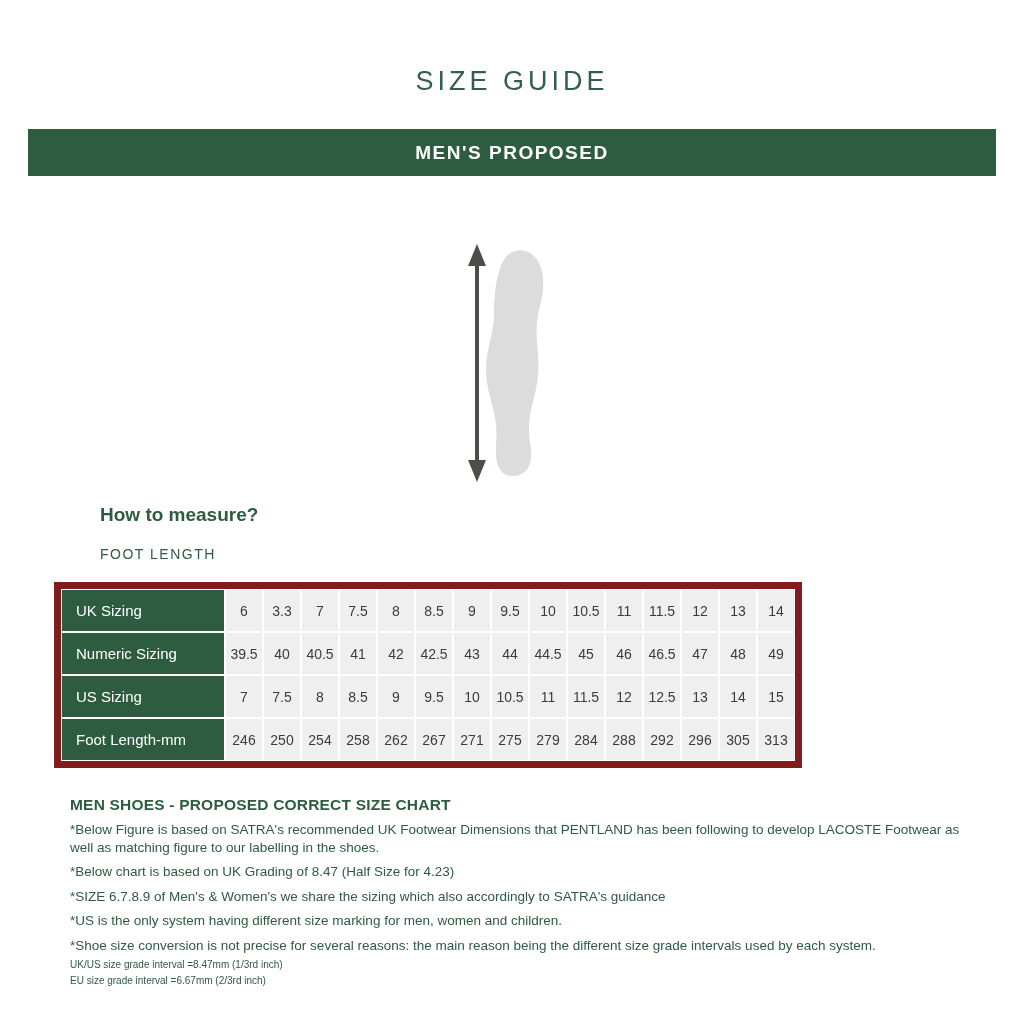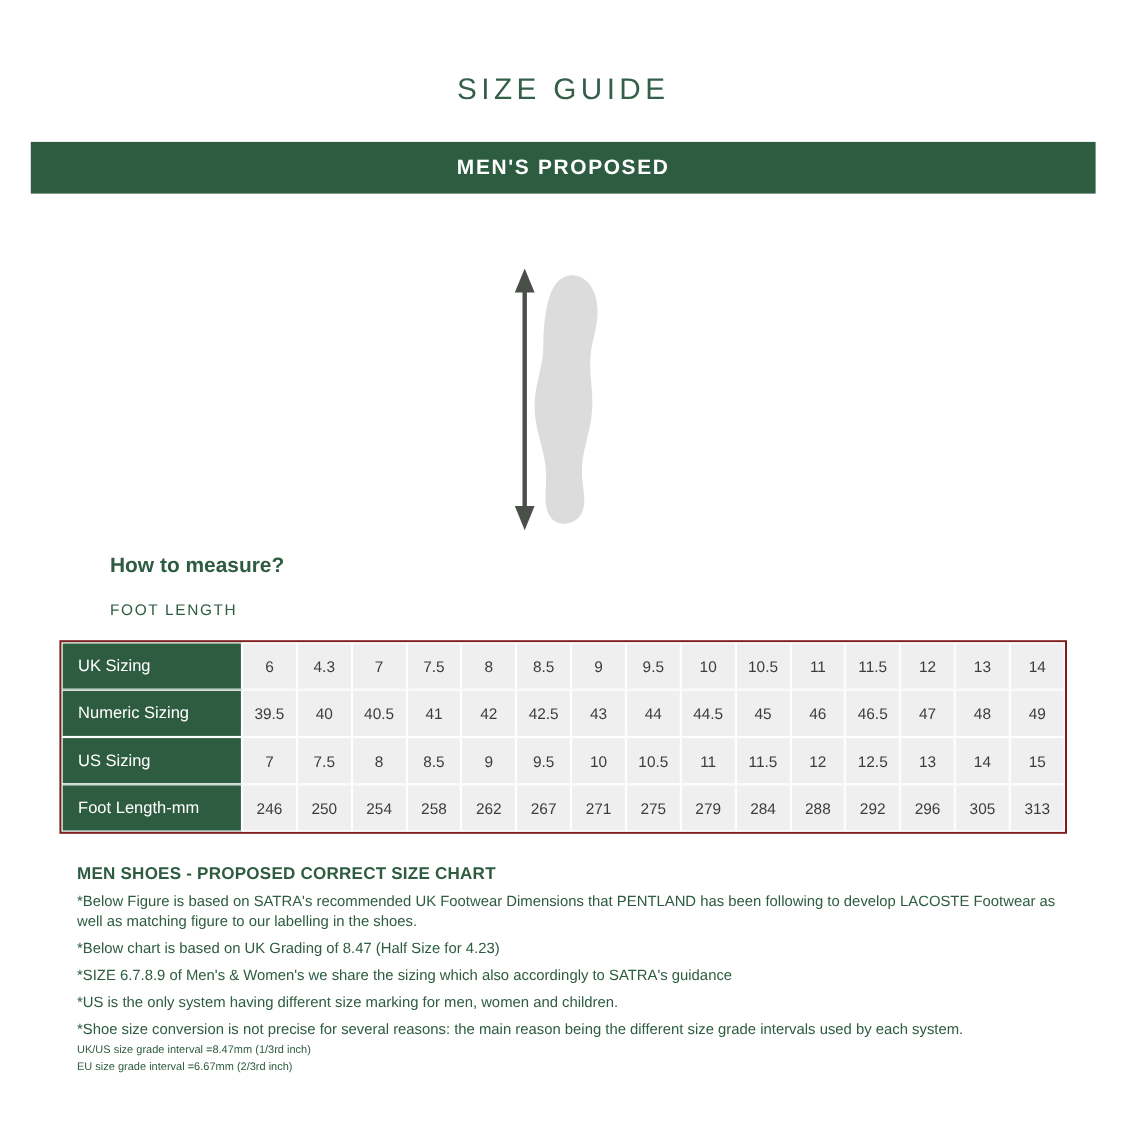--- a/index.html
+++ b/index.html
@@ -46,24 +46,24 @@
     color: #2e5c40;
   }
   .foot-length-label {
     margin: 20px 0 0 100px;
     font-size: 14px;
     letter-spacing: 1.5px;
     color: #2e5c40;
   }
   table.size-table {
     margin: 20px 54px 0 54px;
-    width: 916px;
+    width: 748px;
     border-collapse: separate;
     border-spacing: 0;
-    border: 2px solid #7f1d1d;
+    border: 7px solid #7f1d1d;
     table-layout: fixed;
   }
   table.size-table th {
     background: #2e5c40;
     color: #ffffff;
     font-weight: 400;
     font-size: 15px;
     text-align: left;
     padding: 0 0 0 14px;
     height: 39px;
@@ -132,21 +132,21 @@
   </div>
 
   <div class="how-heading">How to measure?</div>
   <div class="foot-length-label">FOOT LENGTH</div>
 
   <table class="size-table">
     <tbody>
         <tr>
           <th>UK Sizing</th>
           <td>6</td>
-          <td>4.3</td>
+          <td>3.3</td>
           <td>7</td>
           <td>7.5</td>
           <td>8</td>
           <td>8.5</td>
           <td>9</td>
           <td>9.5</td>
           <td>10</td>
           <td>10.5</td>
           <td>11</td>
           <td>11.5</td>

